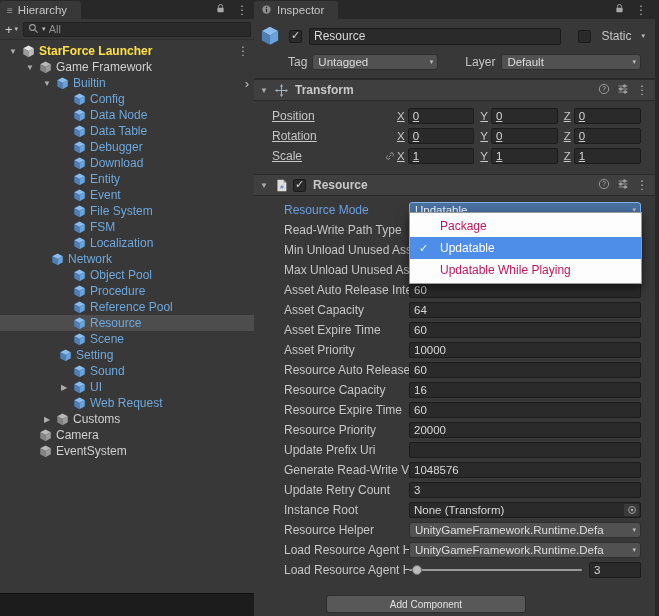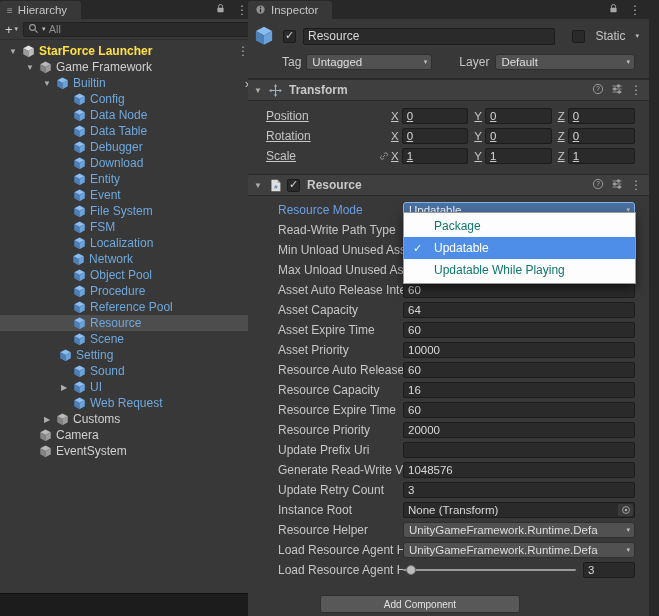--- a/index.html
+++ b/index.html
@@ -2,21 +2,21 @@
 <html><head>
 <meta charset="utf-8">
 <style>
   * { margin:0; padding:0; box-sizing:border-box; }
   html,body { width:659px; height:616px; overflow:hidden; }
   body { font-family:"Liberation Sans", sans-serif; background:#191919; }
   .app { position:relative; width:659px; height:616px; background:#282828; font-size:12px; color:#C8C8C8; }
 
   .panel { position:absolute; top:0; height:616px; }
   .panel.left  { left:0; width:257px; border-right:1px solid #141414; }
-  .panel.right { left:248px; width:401px; }
+  .panel.right { left:254px; width:401px; }
 
   
   .tabbar { position:absolute; top:0; left:0; right:0; height:19px; background:#282828; display:flex; align-items:stretch; }
   .tab { display:flex; align-items:center; gap:5px; background:#383838; padding:0 14px 0 7px; border-radius:3px 3px 0 0; margin-top:1px; font-size:11.5px; color:#C6C6C6; }
   .right-icons { margin-left:auto; display:flex; align-items:center; gap:10px; padding-right:8px; }
   .kebab { color:#B4B4B4; font-size:12px; line-height:1; letter-spacing:0; }
   .tab-glyph { color:#9A9A9A; font-size:10px; }
 
   
   .toolbar { position:absolute; top:19px; left:0; right:0; height:21px; background:#383838; border-bottom:1px solid #2E2E2E; display:flex; align-items:center; gap:5px; padding:0 5px; }
@@ -82,21 +82,21 @@
   .ofield { position:relative; padding-right:4px; }
   .picker { position:absolute; right:1px; top:1px; bottom:1px; width:15px; display:flex; align-items:center; justify-content:center; background:#3A3A3A; border-radius:0 2px 2px 0; }
   .slider { display:flex; align-items:center; gap:7px; }
   .track { flex:1; height:2px; background:#9A9A9A; border-radius:1px; position:relative; }
   .handle { position:absolute; left:3px; top:50%; transform:translateY(-50%); width:10px; height:10px; border-radius:50%; background:#BCBCBC; border:1px solid #6E6E6E; }
   .sval { flex:0 0 52px; width:52px; }
 
   .add-btn { position:absolute; left:72px; bottom:3px; width:200px; height:18px; background:#585858; border:1px solid #2F2F2F; border-radius:3px; color:#E2E2E2; font-size:10px; display:flex; align-items:center; justify-content:center; }
 
   .popup { position:absolute; left:155px; top:193px; width:233px; background:#FDFDFD; border:1px solid #9A9A9A; box-shadow:0 4px 10px rgba(0,0,0,0.55); padding:2px 0; z-index:50; }
-  .popup-item { height:22px; display:flex; align-items:center; padding-left:30px; position:relative; color:#0f766e; font-size:12px; }
+  .popup-item { height:22px; display:flex; align-items:center; padding-left:30px; position:relative; color:#be185d; font-size:12px; }
   .popup-item.sel { background:#4F8EE8; color:#FFFFFF; }
   .popup-item .check { position:absolute; left:9px; top:50%; transform:translateY(-50%); font-size:11px; }
 </style>
 </head>
 <body>
 
 <div class="app">
 
   <section class="panel left">
     <div class="tabbar">
@@ -265,21 +265,21 @@
           <span class="arrow"></span>
           <span class="ticon">
             <svg width="13" height="13" viewBox="0 0 16 16">
               <path d="M8 .5 14.5 4 8 7.5 1.5 4Z" fill="#89BDF0"></path>
               <path d="M1.5 4 8 7.5V15L1.5 11.5Z" fill="#4E80B8"></path>
               <path d="M14.5 4 8 7.5V15l6.5-3.5Z" fill="#6AA3DC"></path>
             </svg>
           </span>
           <span class="tlabel prefab">Localization</span>
         </div>
-        <div class="tree-row" style="padding-left: 56px;">
+        <div class="tree-row" style="padding-left: 35px;">
           <span class="arrow"></span>
           <span class="ticon">
             <svg width="13" height="13" viewBox="0 0 16 16">
               <path d="M8 .5 14.5 4 8 7.5 1.5 4Z" fill="#89BDF0"></path>
               <path d="M1.5 4 8 7.5V15L1.5 11.5Z" fill="#4E80B8"></path>
               <path d="M14.5 4 8 7.5V15l6.5-3.5Z" fill="#6AA3DC"></path>
             </svg>
           </span>
           <span class="tlabel prefab">Network</span>
         </div>

